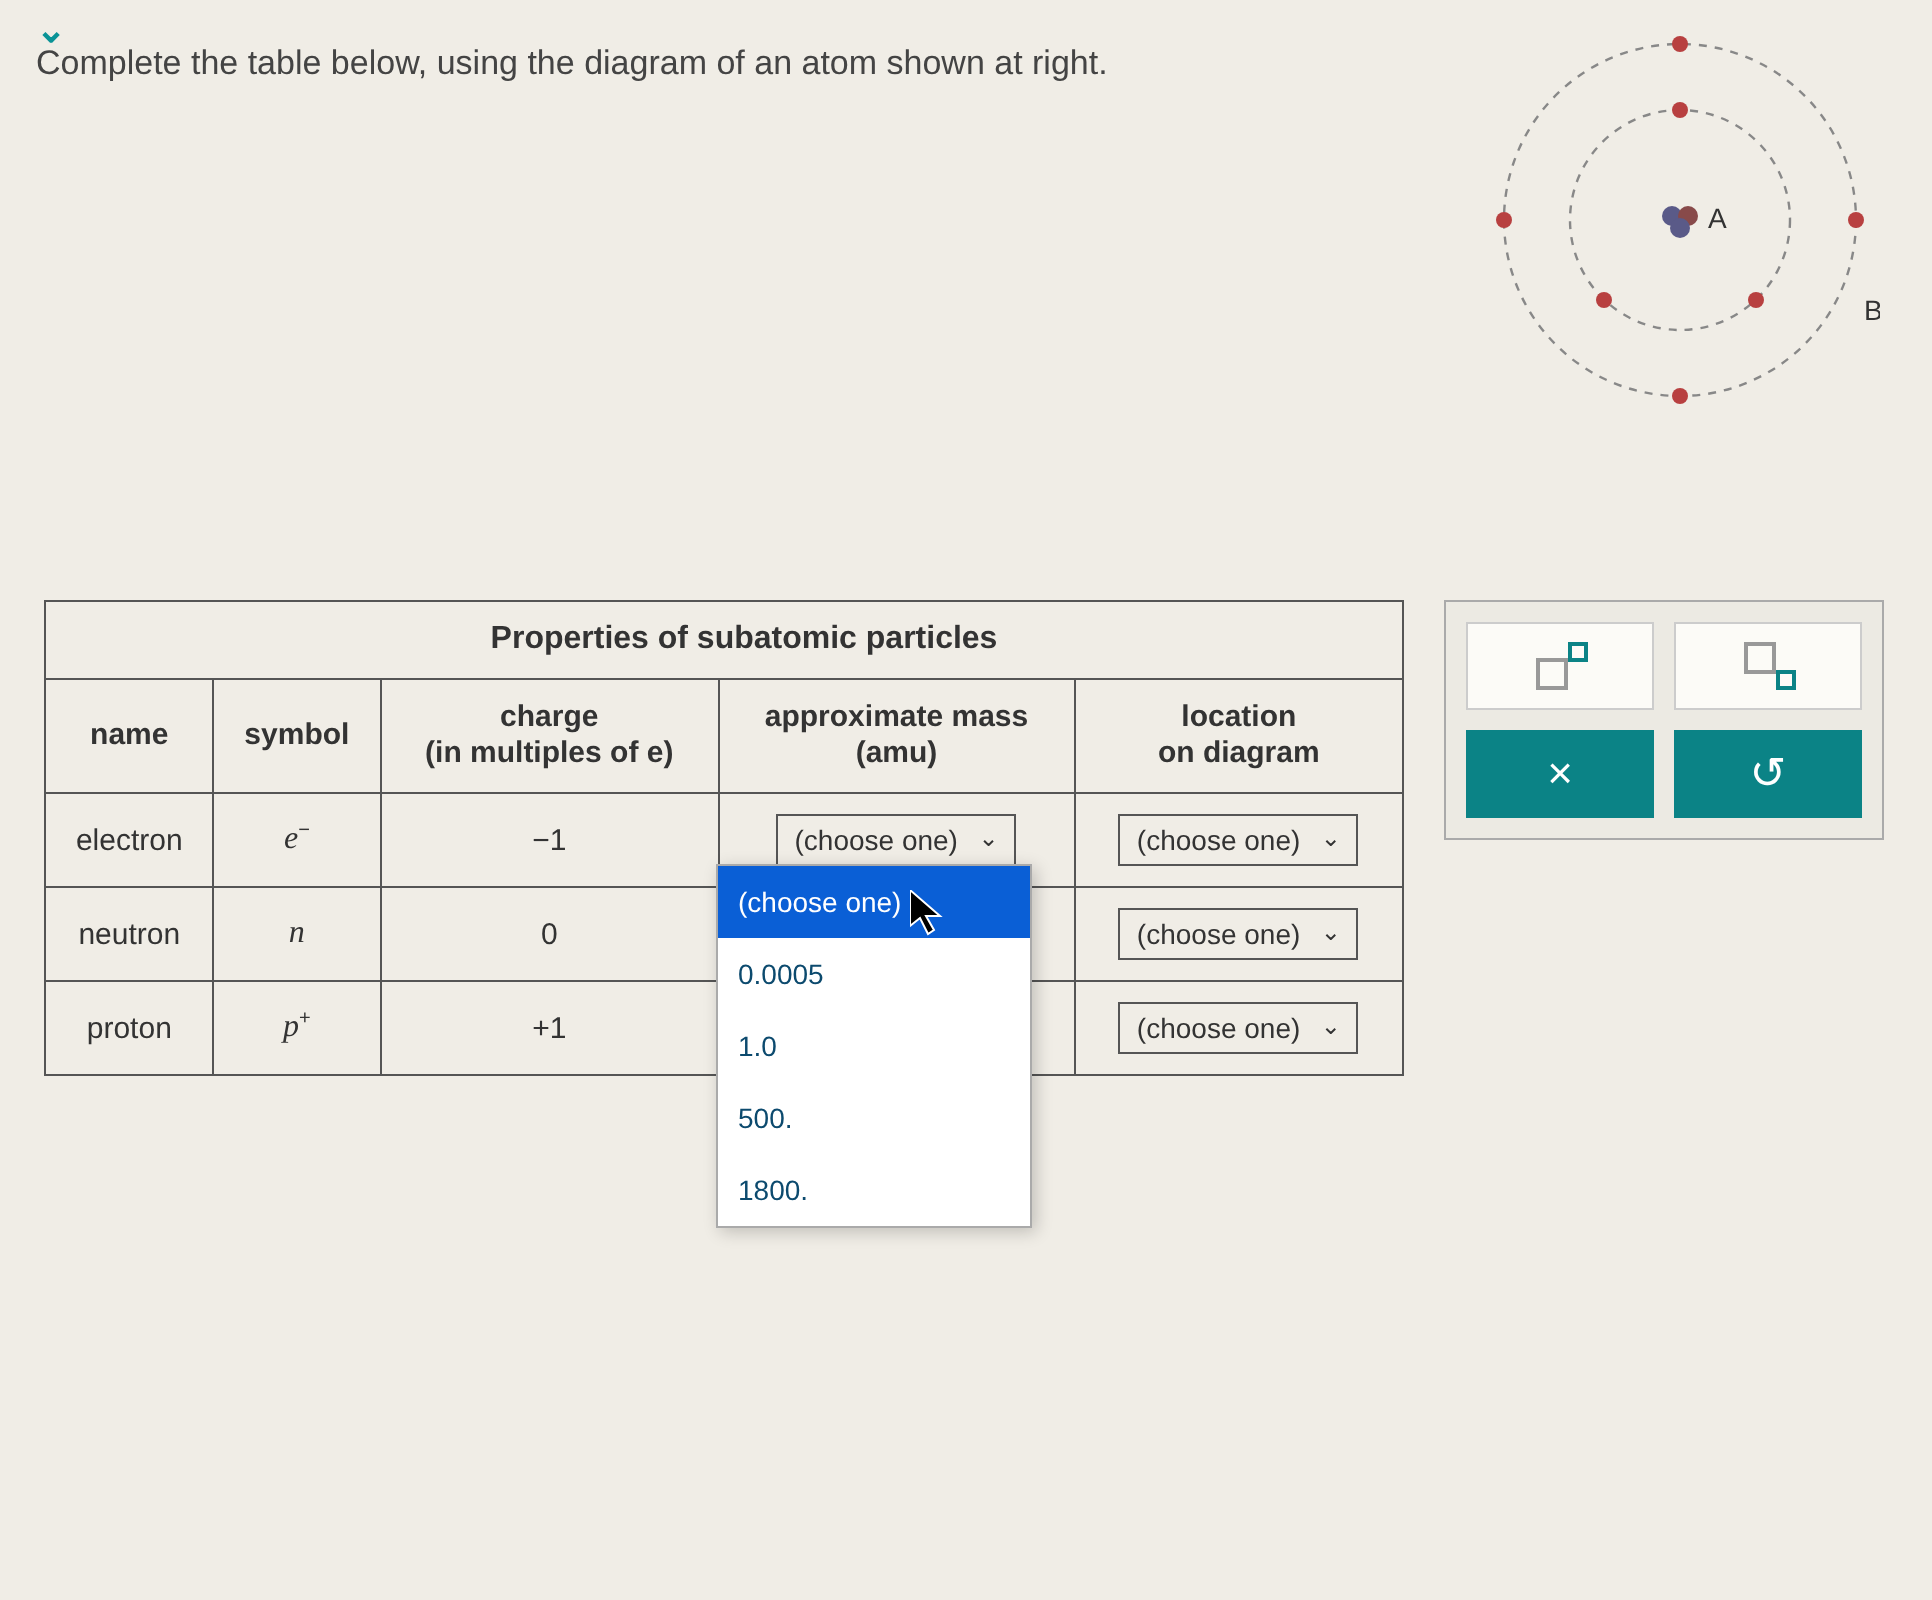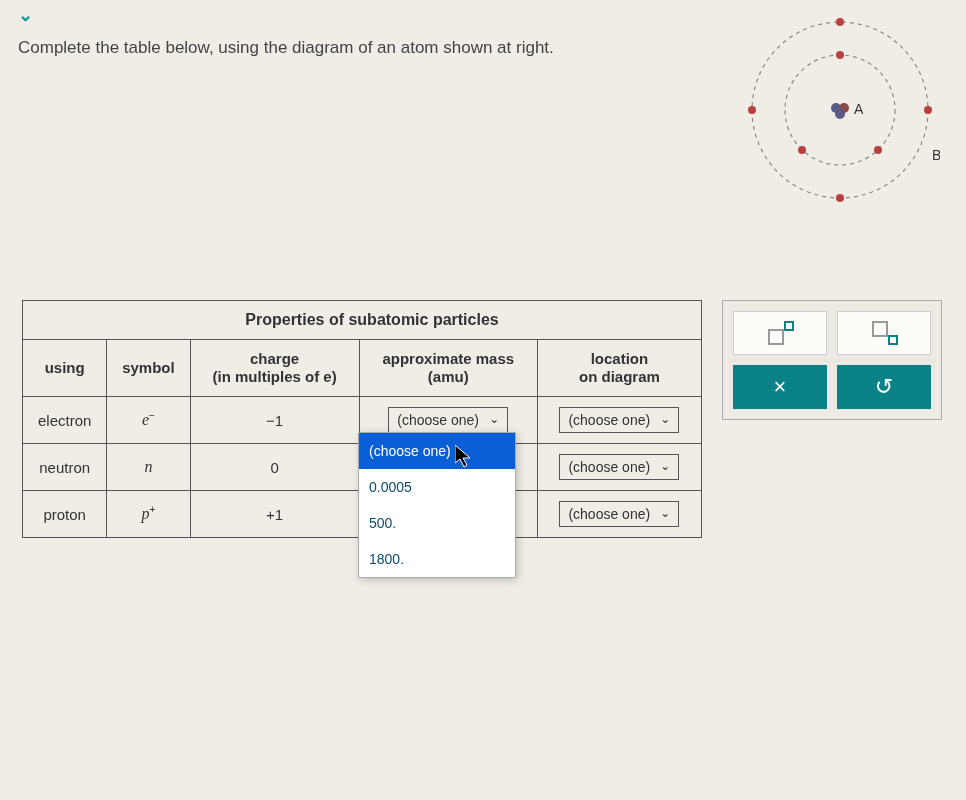--- a/index.html
+++ b/index.html
@@ -15,21 +15,21 @@
   .chevron {
     position: absolute;
     top: 4px;
     left: 18px;
     color: #0a9396;
     font-size: 18px;
     font-weight: bold;
   }
   .prompt {
     position: absolute;
-    top: 38px;
+    top: 22px;
     left: 18px;
     font-size: 17px;
     color: #444;
   }
   .atom-diagram {
     position: absolute;
     top: 10px;
     left: 740px;
     width: 200px;
     height: 200px;
@@ -173,21 +173,21 @@
 </svg>
 </div>
 
 <div class="table-wrap">
 <table>
   <tbody>
         <tr class="title-row">
     <td colspan="5">Properties of subatomic particles</td>
   </tr>
   <tr class="header-row">
-    <td>using</td>
+    <td>name</td>
     <td>symbol</td>
     <td>
       <span>charge</span><br>
       <span>(in multiples of e)</span>
     </td>
     <td>
       <span>approximate mass</span><br>
       <span>(amu)</span>
     </td>
     <td>
@@ -243,20 +243,21 @@
       </span>
     </td>
   </tr>
 </tbody>
     </table>
 </div>
 
 <div class="dropdown">
   <div class="opt hl">(choose one)</div>
   <div class="opt">0.0005</div>
+  <div class="opt">1.0</div>
   <div class="opt">500.</div>
   <div class="opt">1800.</div>
 </div>
 
 <svg class="cursor" width="20" height="24">
   <polygon points="0,0 0,18 5,14 9,22 12,20 8,13 15,13" fill="#000" stroke="#fff" stroke-width="1"></polygon>
 </svg>
 
 <div class="control-panel">
   <div class="control-row">

